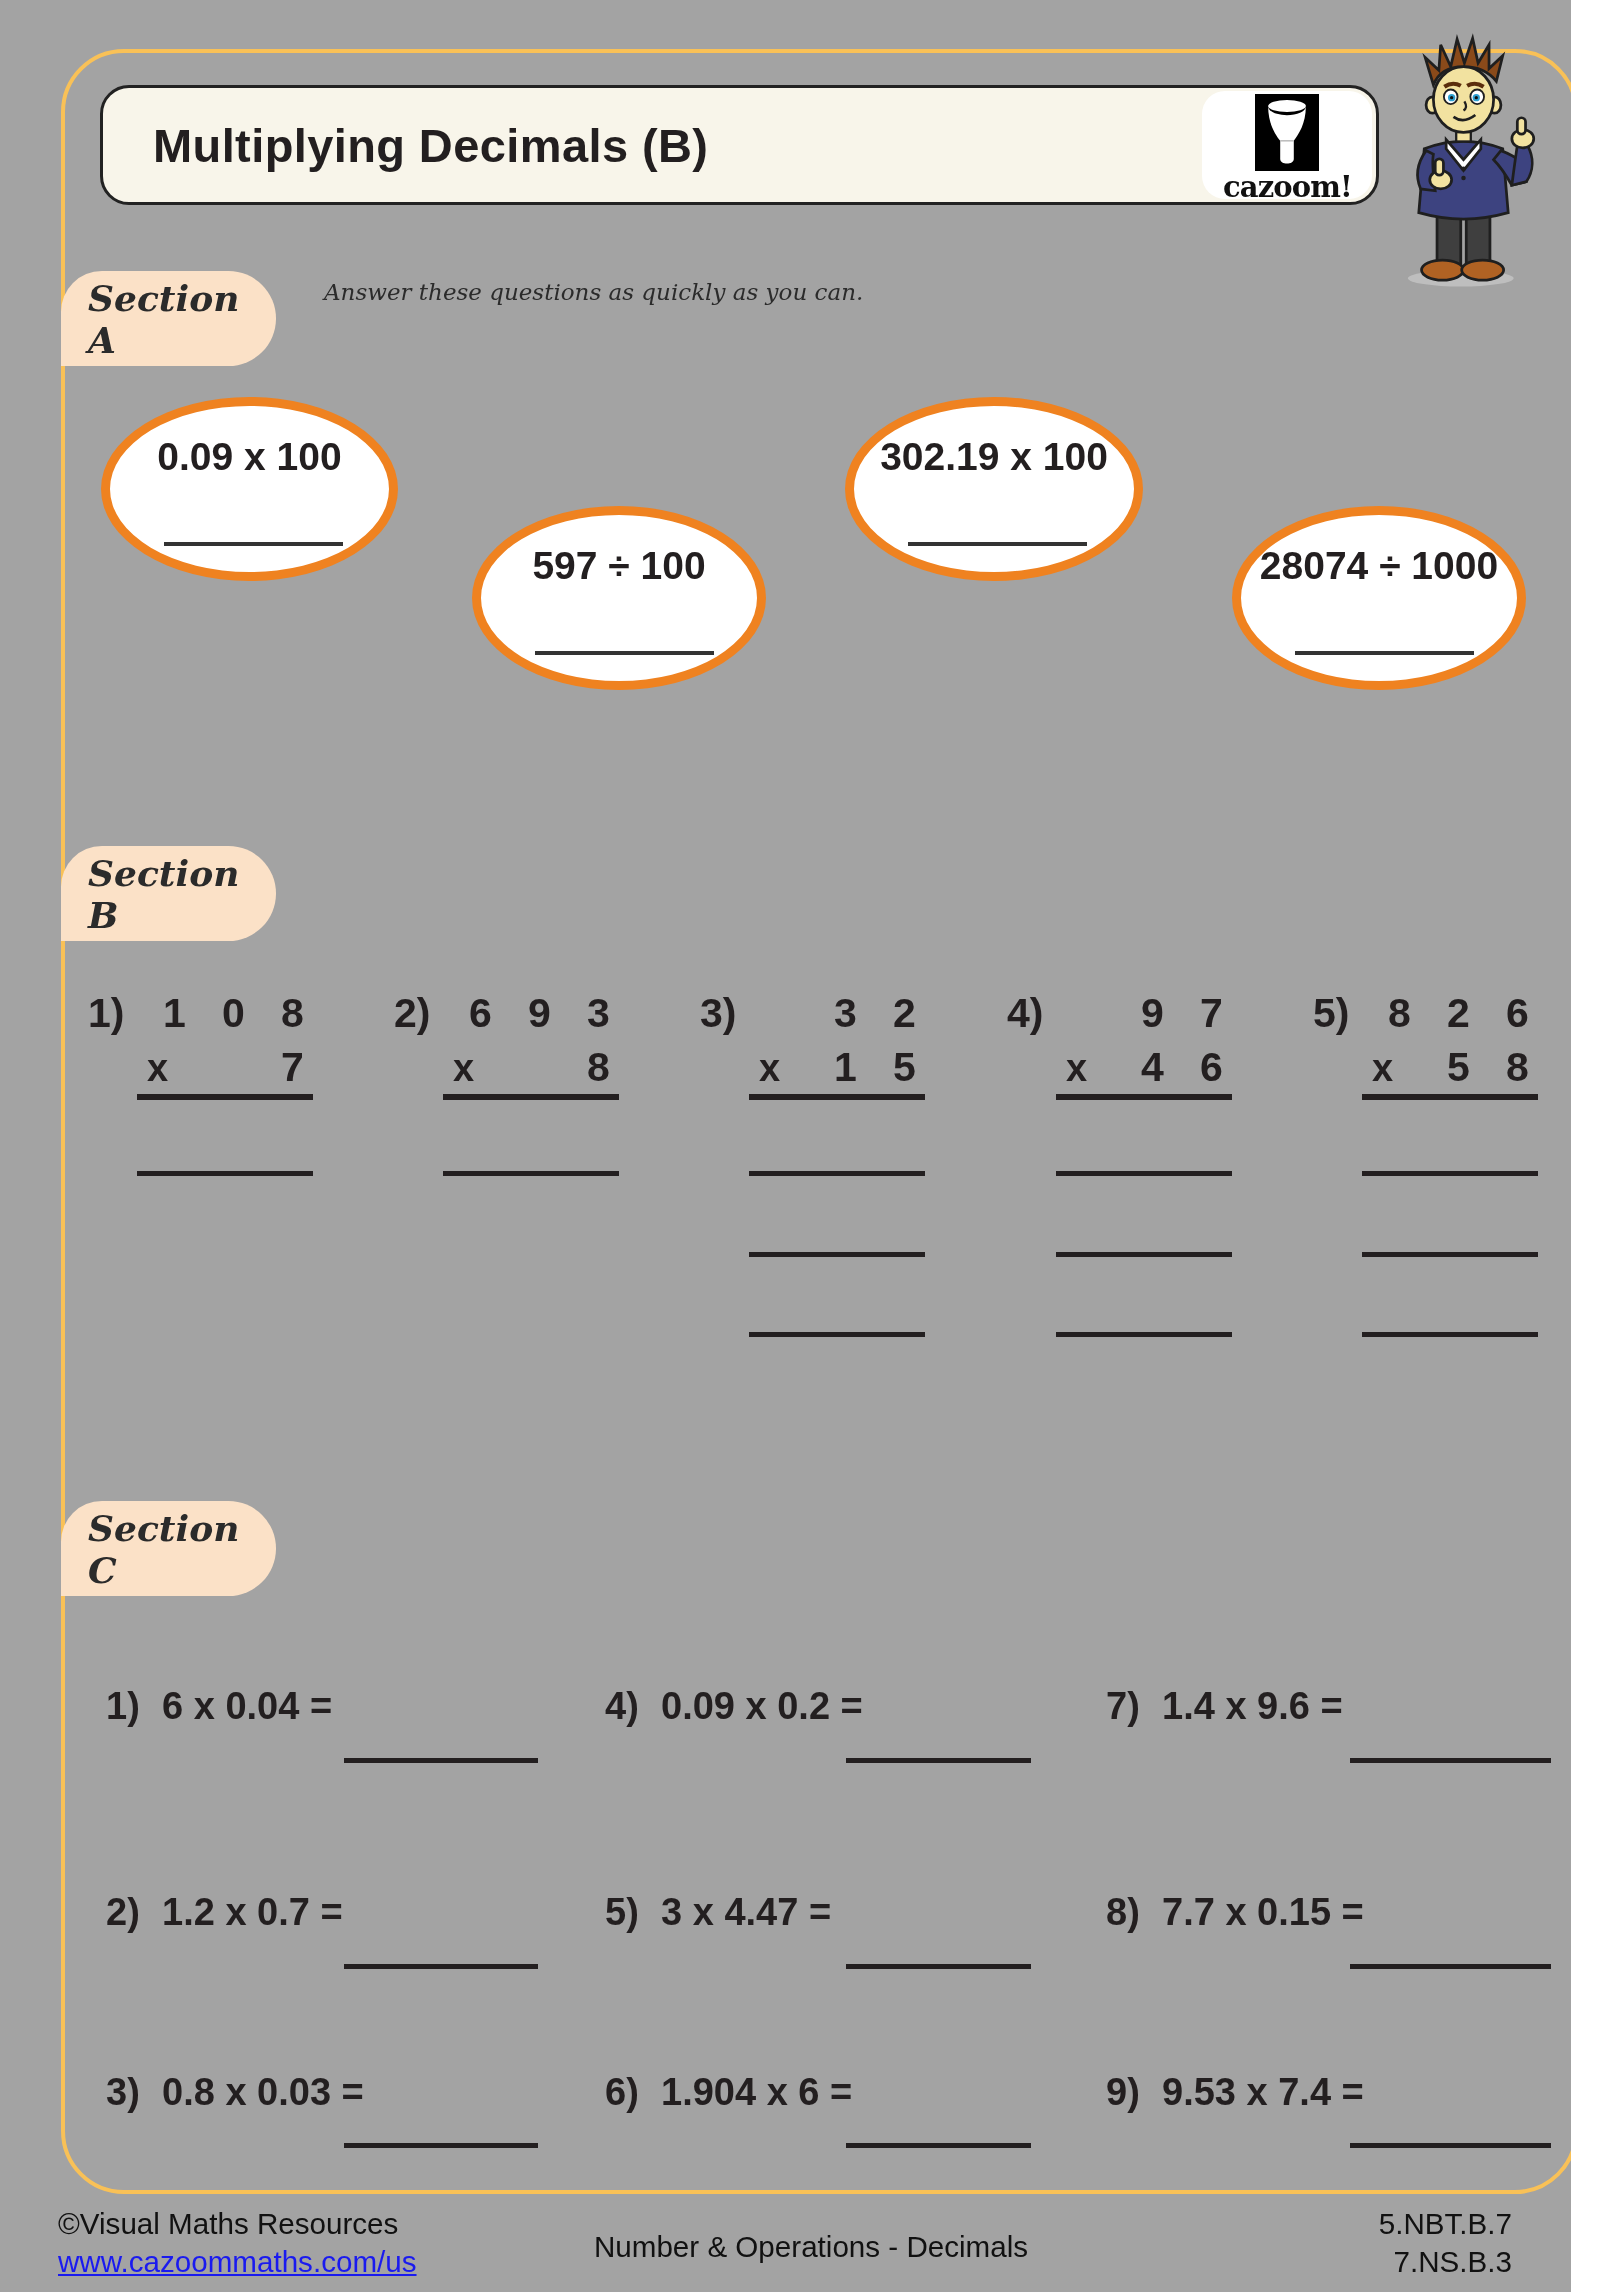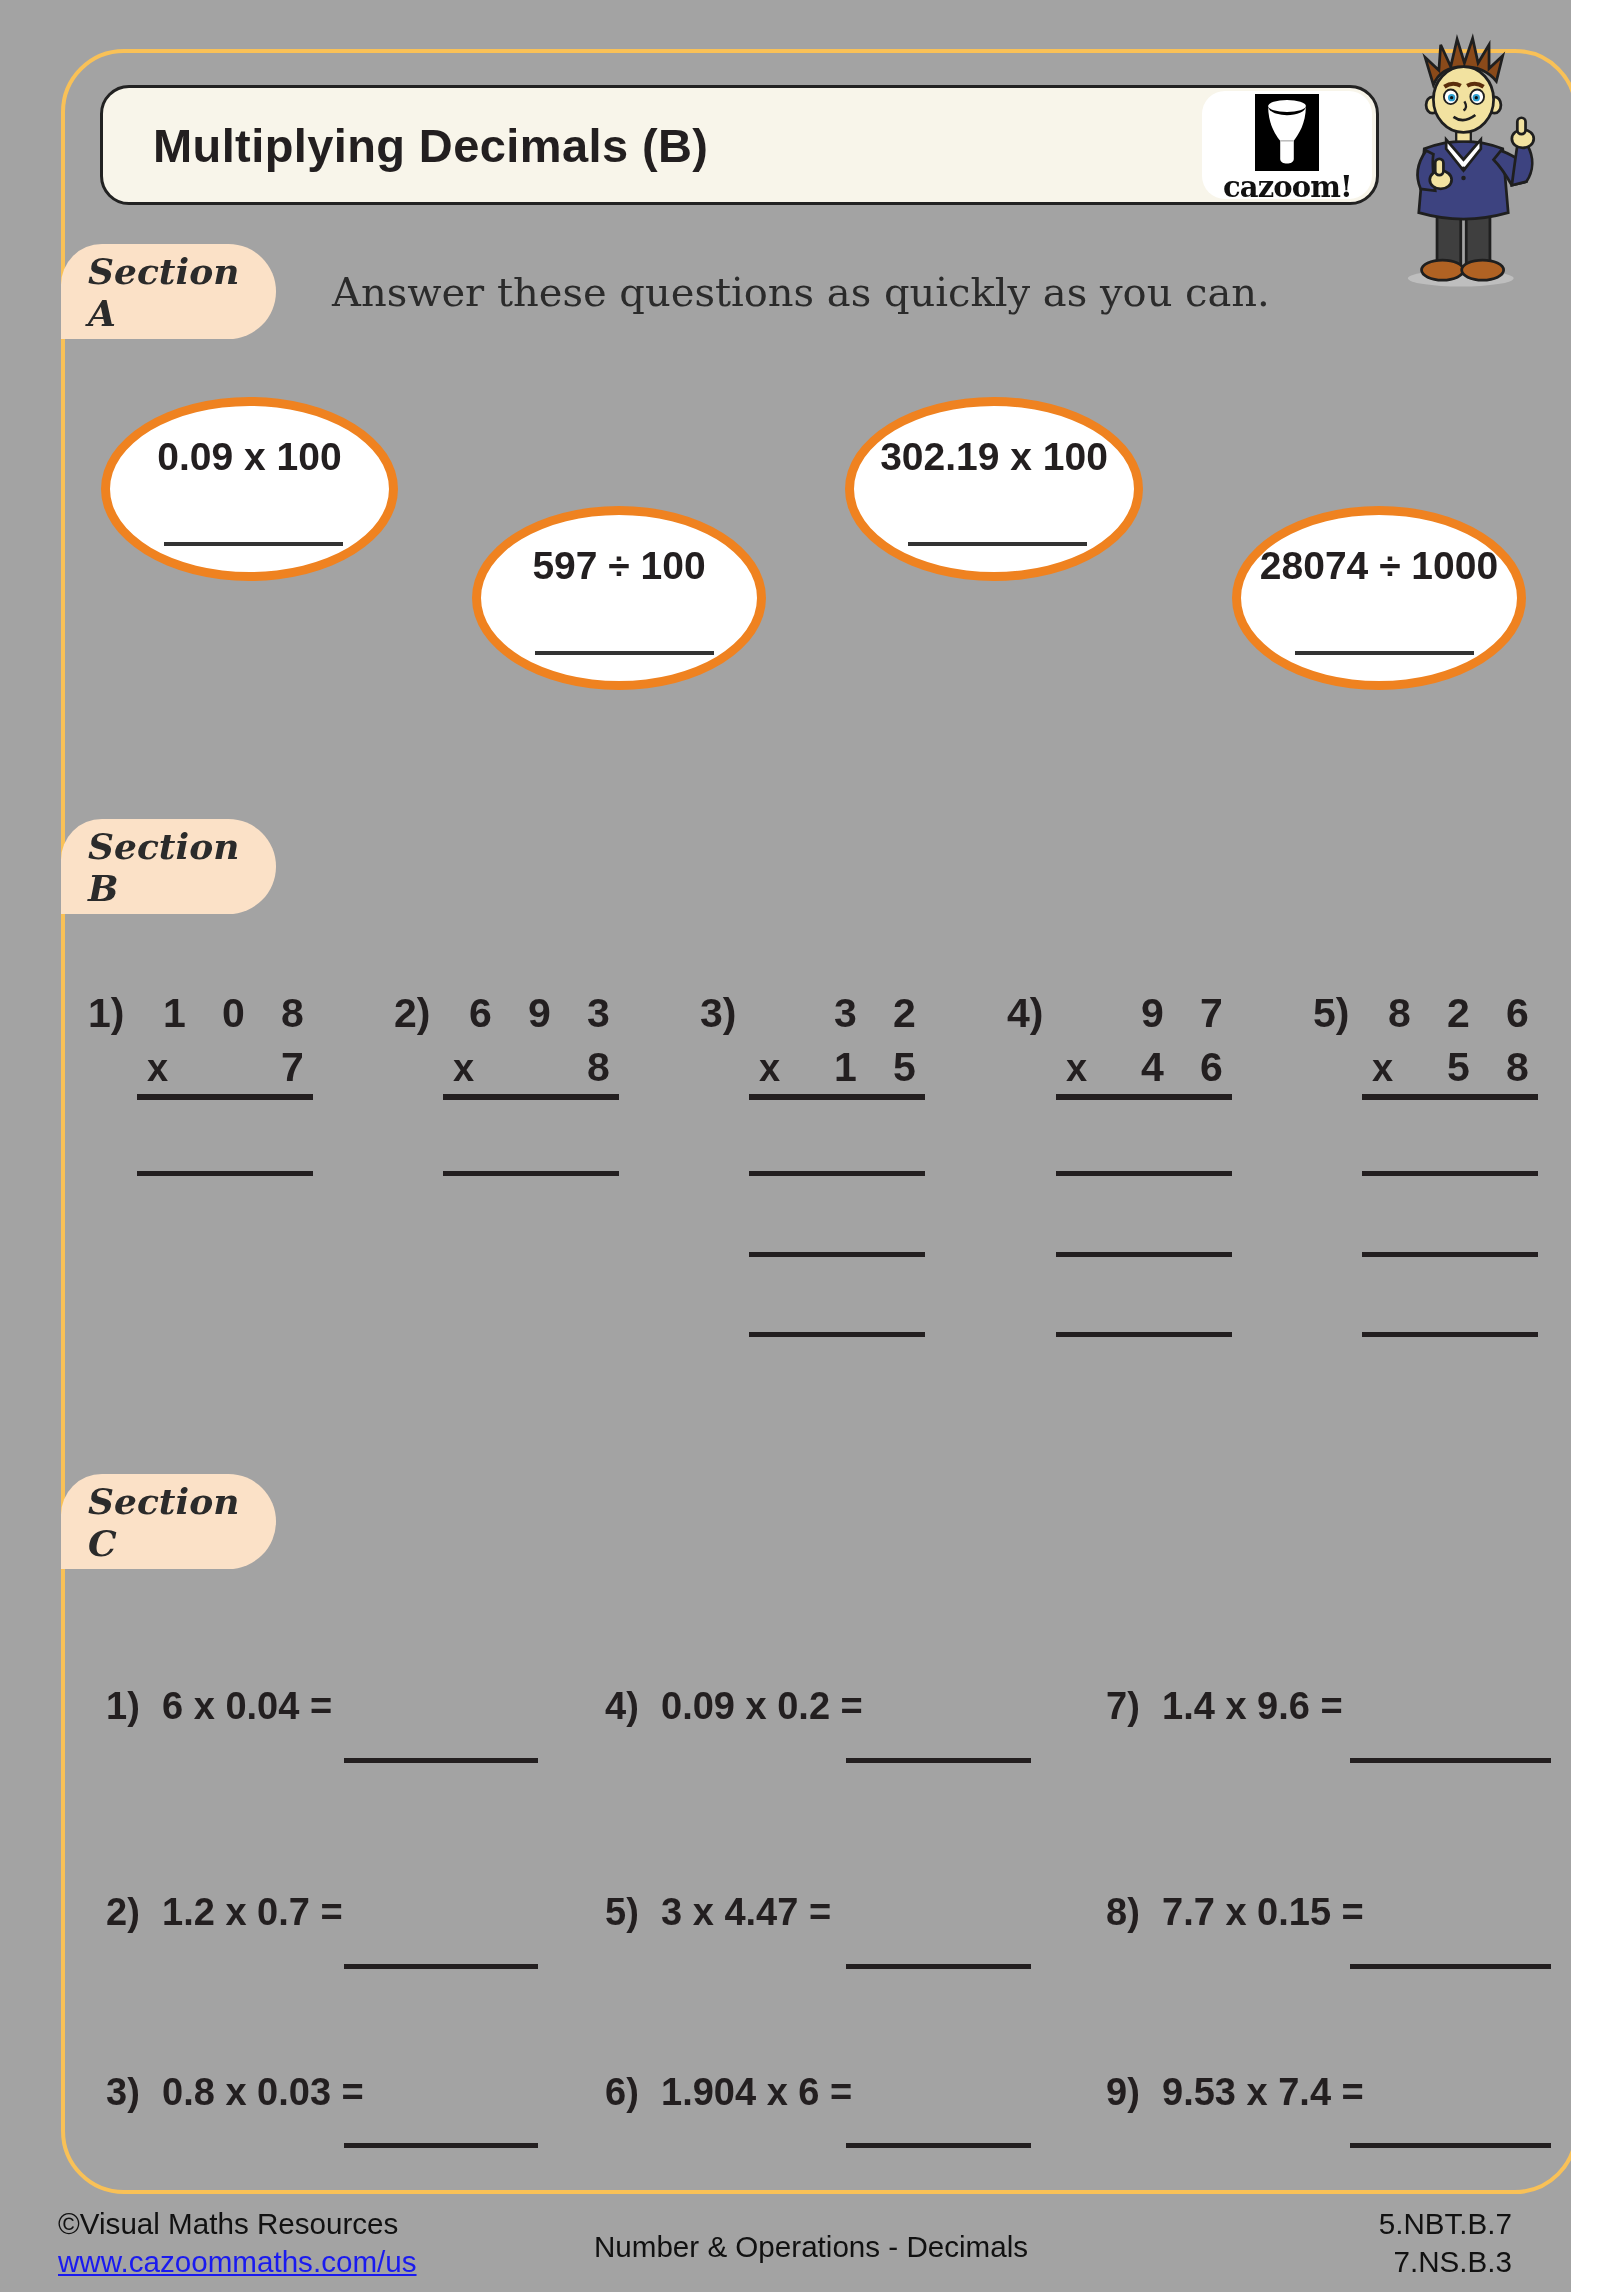--- a/index.html
+++ b/index.html
@@ -16,26 +16,26 @@
   .title-text{position:absolute;left:50px;top:0;height:114px;display:flex;align-items:center;
               font-weight:700;font-size:47px;letter-spacing:0.4px;color:#231F20;}
   .logo-area{position:absolute;right:3.6px;top:2.7px;width:170px;height:108px;background:#ffffff;
              border-radius:23px;}
   .logo-black{position:absolute;left:53px;top:3.6px;width:64px;height:77px;background:#000;}
   .logo-word{position:absolute;left:0;top:79px;width:170px;text-align:center;
              font-family:"DejaVu Serif",serif;font-weight:700;font-size:29px;letter-spacing:-0.9px;color:#111;}
 
   
   .badge{position:absolute;left:61px;width:215px;height:95px;background:#FBE1C7;
-         border-radius:43px 50px 50px 0;display:flex;align-items:center;}
+         border-radius:43px 50px 50px 0;display:flex;align-items:center;margin-top:27px;}
   .badge span{padding-left:27px;font-family:"DejaVu Serif",serif;font-style:italic;font-weight:700;
               font-size:36px;color:#2b2b2b;}
   .badge-a{top:244px;} .badge-b{top:819px;} .badge-c{top:1474px;}
-  .instruction{position:absolute;left:332px;top:244px;height:95px;display:flex;align-items:center;
-               font-family:"DejaVu Serif",serif;font-size:40px;color:#2b2b2b;}
+  .instruction{position:absolute;left:324px;top:244px;height:95px;display:flex;align-items:center;
+               font-family:"DejaVu Serif",serif;font-style:italic;font-size:23px;color:#2b2b2b;}
 
   
   .oval{position:absolute;border:9px solid #EF8220;border-radius:50%;background:#fff;box-sizing:border-box;}
   .o1{left:101px;top:397px;width:297px;height:184px;}
   .o2{left:472px;top:506px;width:294px;height:184px;}
   .o3{left:845px;top:397px;width:298px;height:184px;}
   .o4{left:1232px;top:506px;width:294px;height:184px;}
   .oval .q{position:absolute;left:0;right:0;top:29px;text-align:center;
            font-weight:700;font-size:39px;color:#231F20;}
   .oval .aline{position:absolute;left:54px;width:179px;top:136px;height:3.6px;background:#333;}

